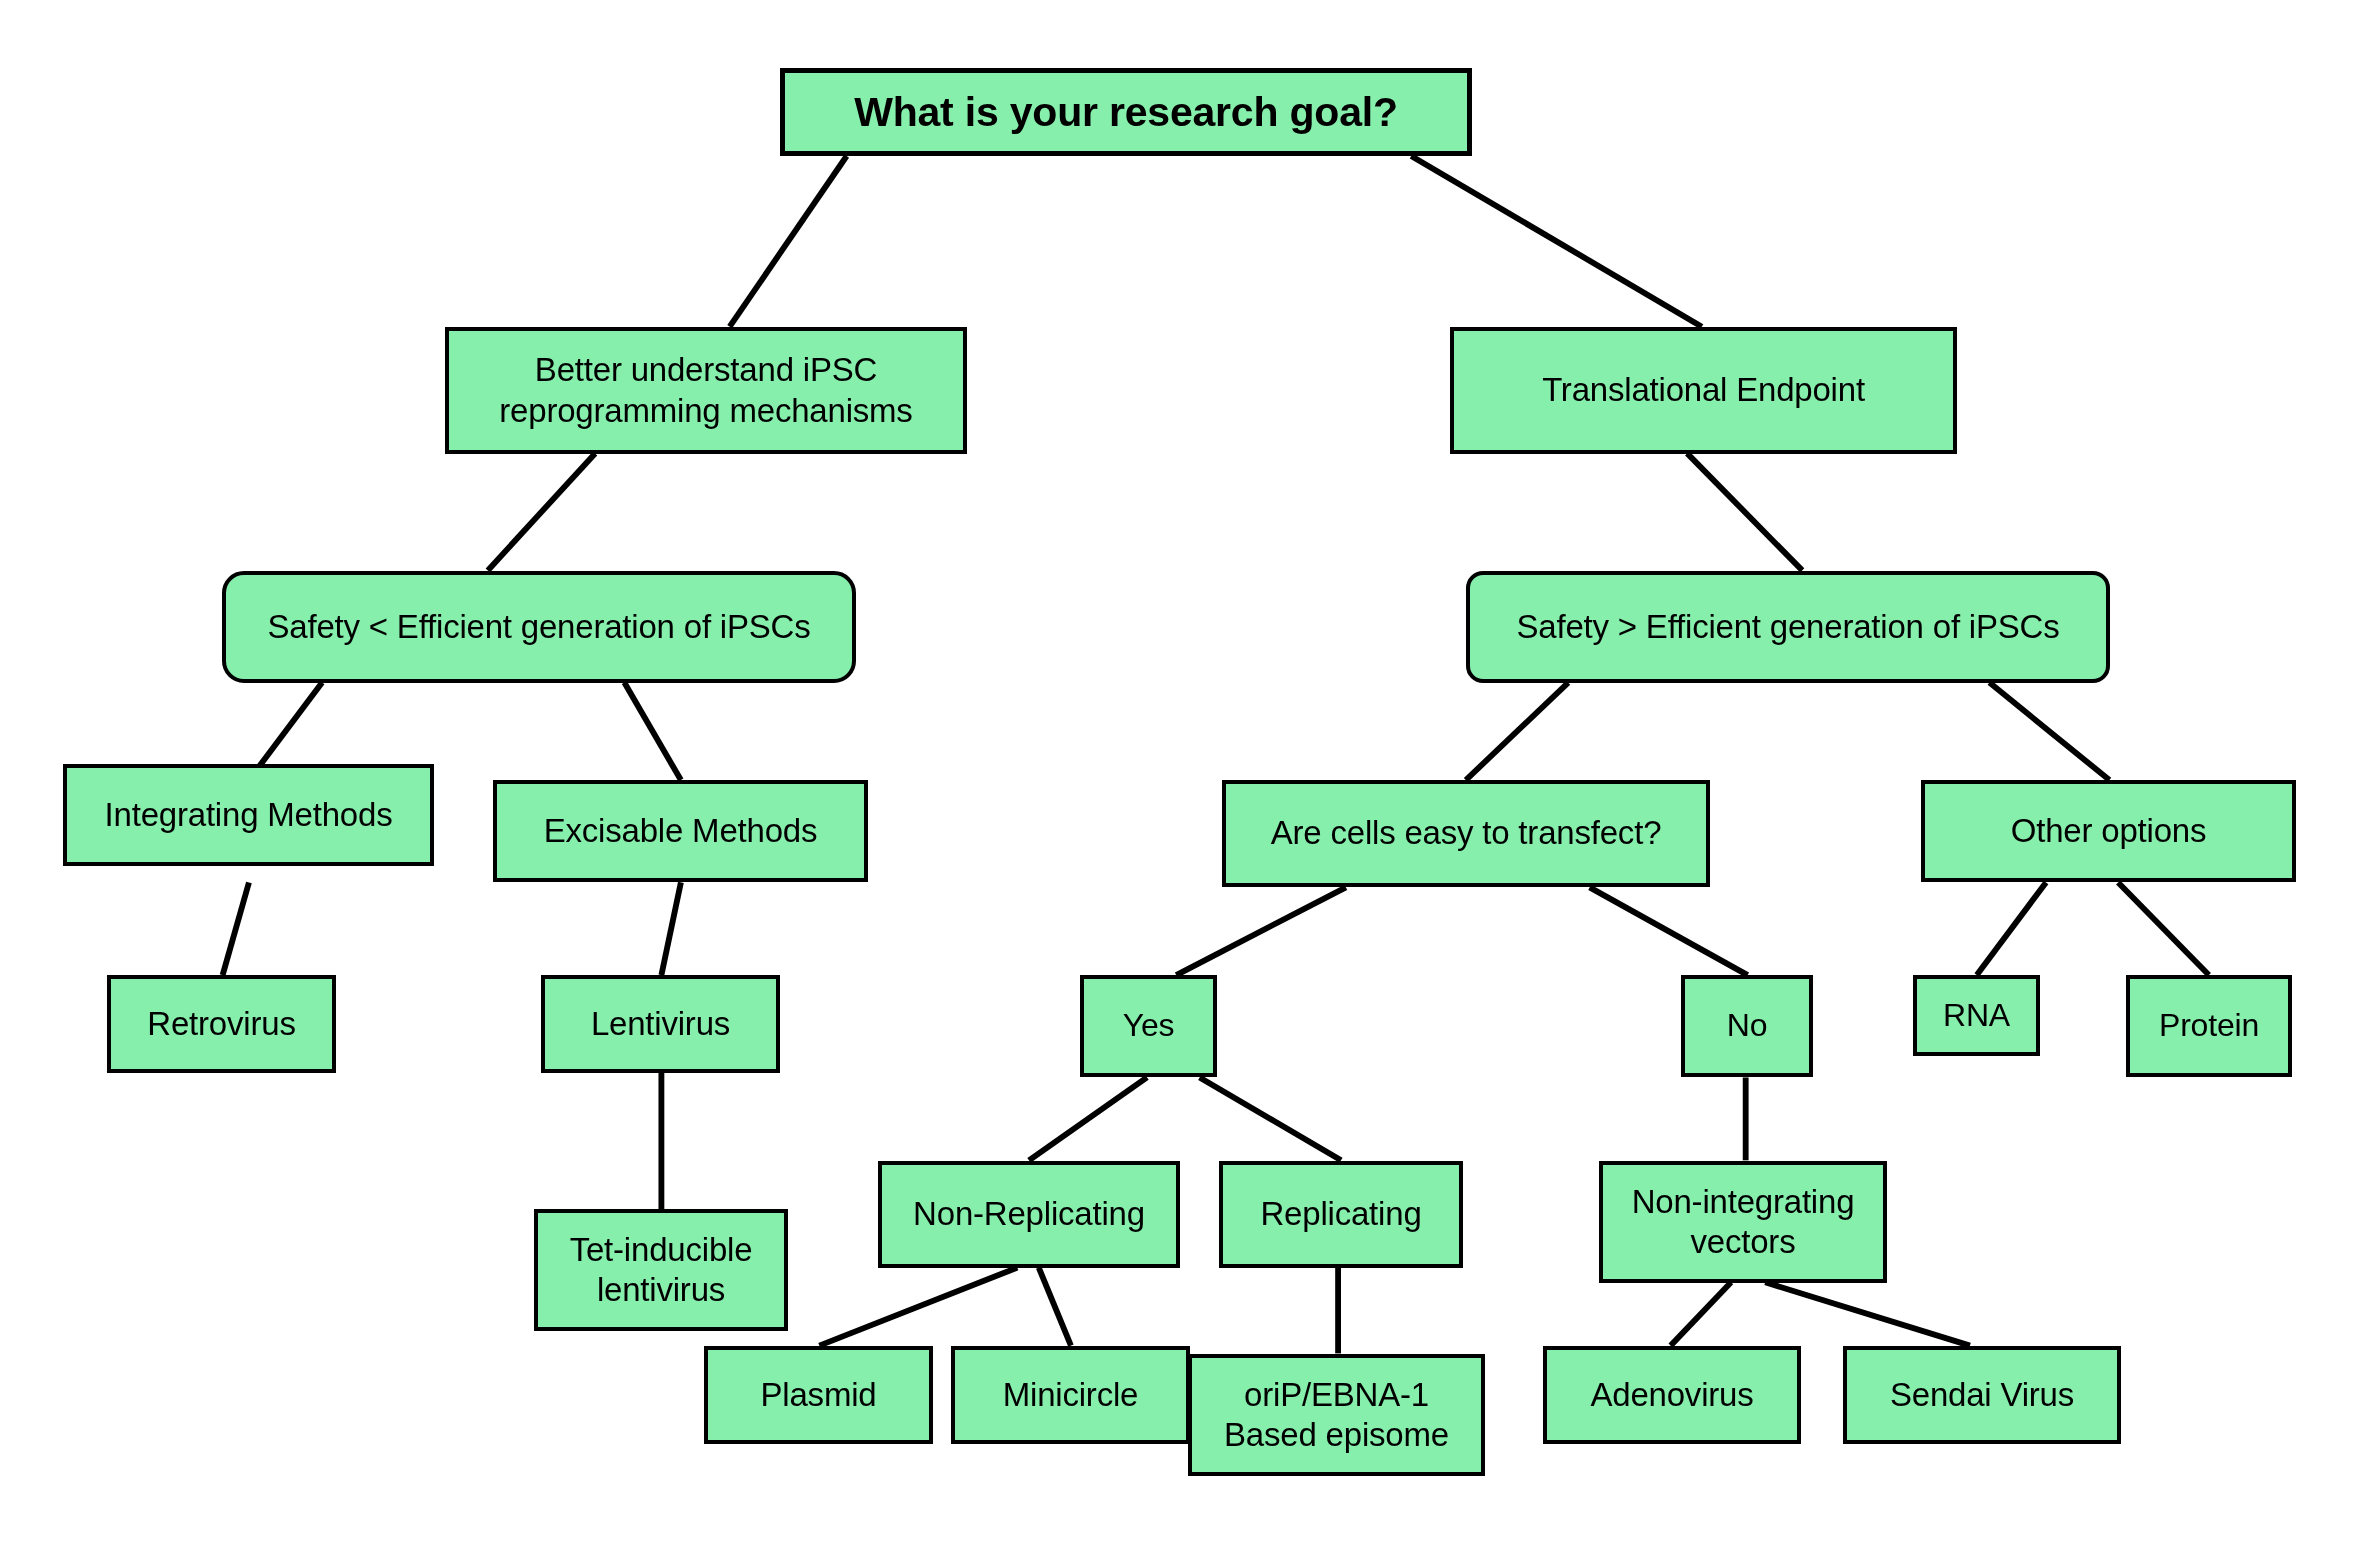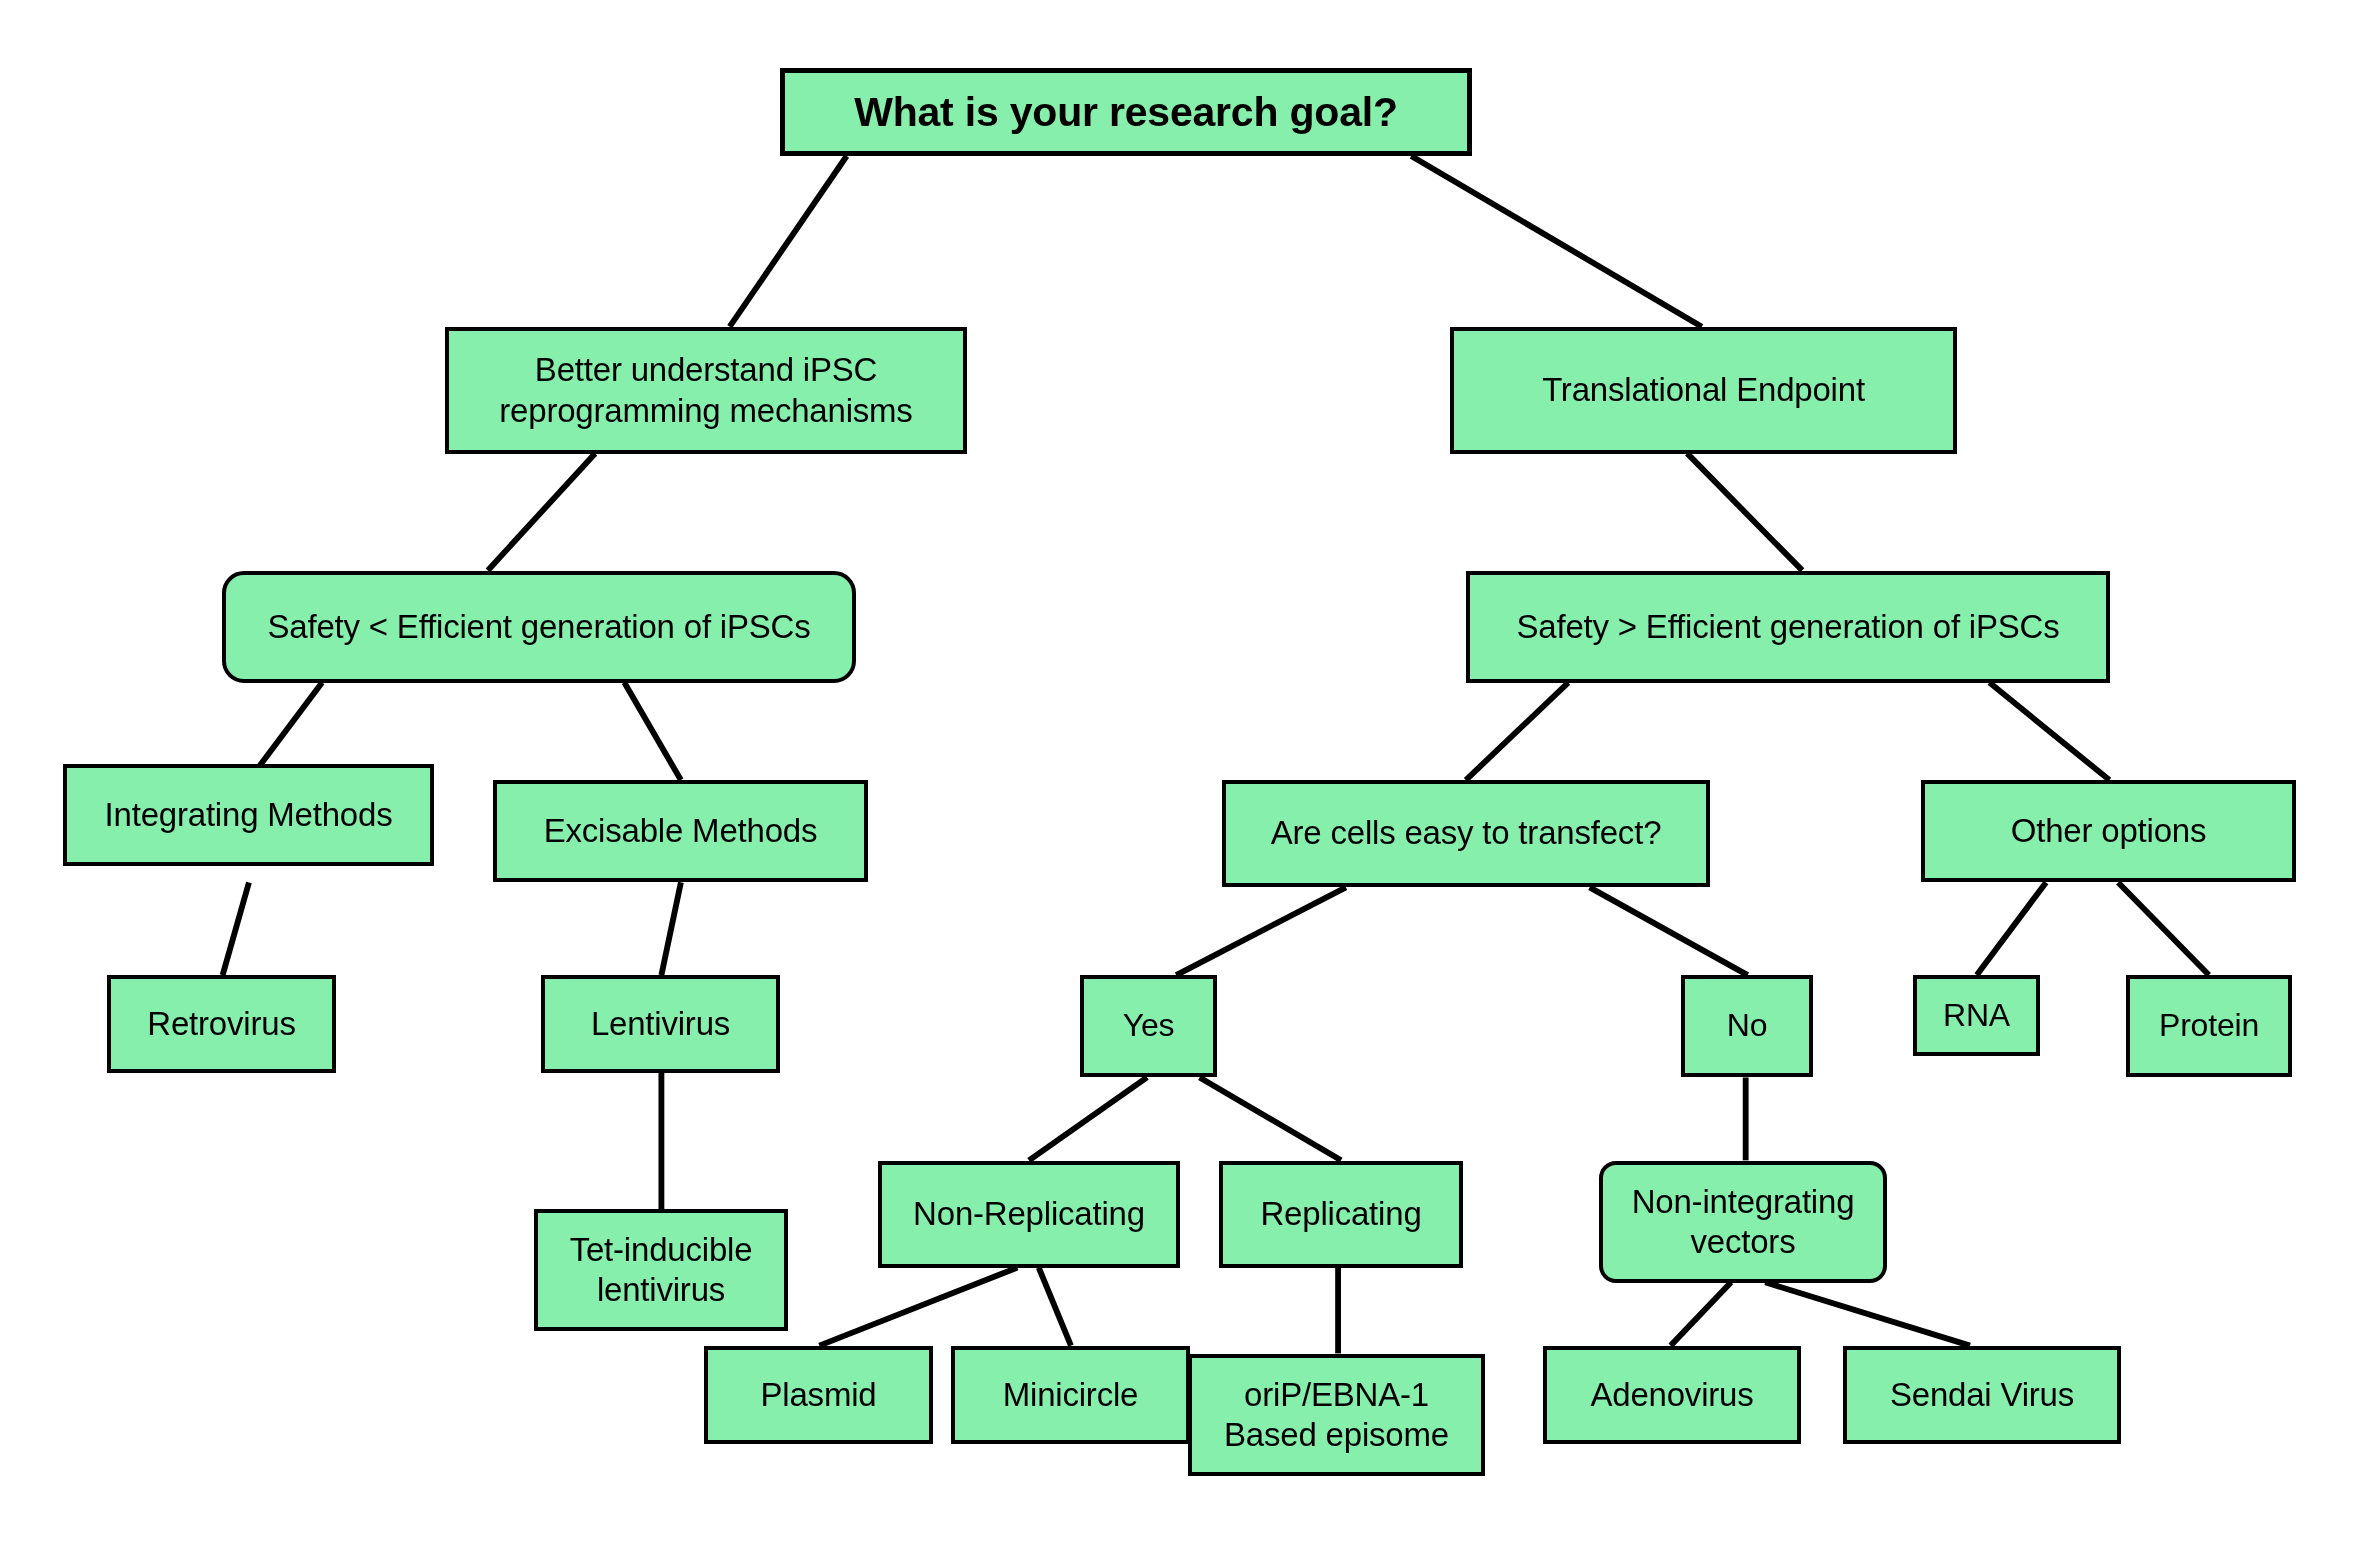--- a/index.html
+++ b/index.html
@@ -92,36 +92,36 @@
       <line x1="1372" y1="1300" x2="1372" y2="1388" stroke="#000000" stroke-width="6" stroke-linecap="butt"></line>
       <line x1="1775" y1="1315" x2="1713" y2="1380" stroke="#000000" stroke-width="6" stroke-linecap="butt"></line>
       <line x1="1810" y1="1315" x2="2020" y2="1380" stroke="#000000" stroke-width="6" stroke-linecap="butt"></line>
     </svg>
   <div id="nodes">
       <div class="node root" style="left: 780px; top: 68px; width: 692px; height: 88px;">What is your research goal?</div>
       <div class="node" style="left: 445px; top: 327px; width: 522px; height: 127px;">Better understand iPSC
 reprogramming mechanisms</div>
       <div class="node" style="left: 1450px; top: 327px; width: 507px; height: 127px;">Translational Endpoint</div>
       <div class="node" style="left: 222px; top: 571px; width: 634px; height: 112px; border-radius: 22px;">Safety &lt; Efficient generation of iPSCs</div>
-      <div class="node" style="left: 1466px; top: 571px; width: 644px; height: 112px;">Safety &gt; Efficient generation of iPSCs</div>
+      <div class="node" style="left: 1466px; top: 571px; width: 644px; height: 112px; border-radius: 17px;">Safety &gt; Efficient generation of iPSCs</div>
       <div class="node" style="left: 63px; top: 764px; width: 371px; height: 102px;">Integrating Methods</div>
       <div class="node" style="left: 493px; top: 780px; width: 375px; height: 102px;">Excisable Methods</div>
       <div class="node" style="left: 1222px; top: 780px; width: 488px; height: 107px;">Are cells easy to transfect?</div>
       <div class="node" style="left: 1921px; top: 780px; width: 375px; height: 102px;">Other options</div>
       <div class="node" style="left: 107px; top: 975px; width: 229px; height: 98px;">Retrovirus</div>
       <div class="node" style="left: 541px; top: 975px; width: 239px; height: 98px;">Lentivirus</div>
       <div class="node small" style="left: 1080px; top: 975px; width: 137px; height: 102px;">Yes</div>
       <div class="node small" style="left: 1681px; top: 975px; width: 132px; height: 102px;">No</div>
       <div class="node small" style="left: 1913px; top: 975px; width: 127px; height: 81px;">RNA</div>
       <div class="node small" style="left: 2126px; top: 975px; width: 166px; height: 102px;">Protein</div>
       <div class="node" style="left: 534px; top: 1209px; width: 254px; height: 122px;">Tet-inducible
 lentivirus</div>
       <div class="node" style="left: 878px; top: 1161px; width: 302px; height: 107px;">Non-Replicating</div>
       <div class="node" style="left: 1219px; top: 1161px; width: 244px; height: 107px;">Replicating</div>
-      <div class="node" style="left: 1599px; top: 1161px; width: 288px; height: 122px; border-radius: 17px;">Non-integrating
+      <div class="node" style="left: 1599px; top: 1161px; width: 288px; height: 122px;">Non-integrating
 vectors</div>
       <div class="node" style="left: 704px; top: 1346px; width: 229px; height: 98px;">Plasmid</div>
       <div class="node" style="left: 951px; top: 1346px; width: 239px; height: 98px;">Minicircle</div>
       <div class="node" style="left: 1188px; top: 1354px; width: 297px; height: 122px;">oriP/EBNA-1
 Based episome</div>
       <div class="node" style="left: 1543px; top: 1346px; width: 258px; height: 98px;">Adenovirus</div>
       <div class="node" style="left: 1843px; top: 1346px; width: 278px; height: 98px;">Sendai Virus</div>
     </div>
 </div>
 

